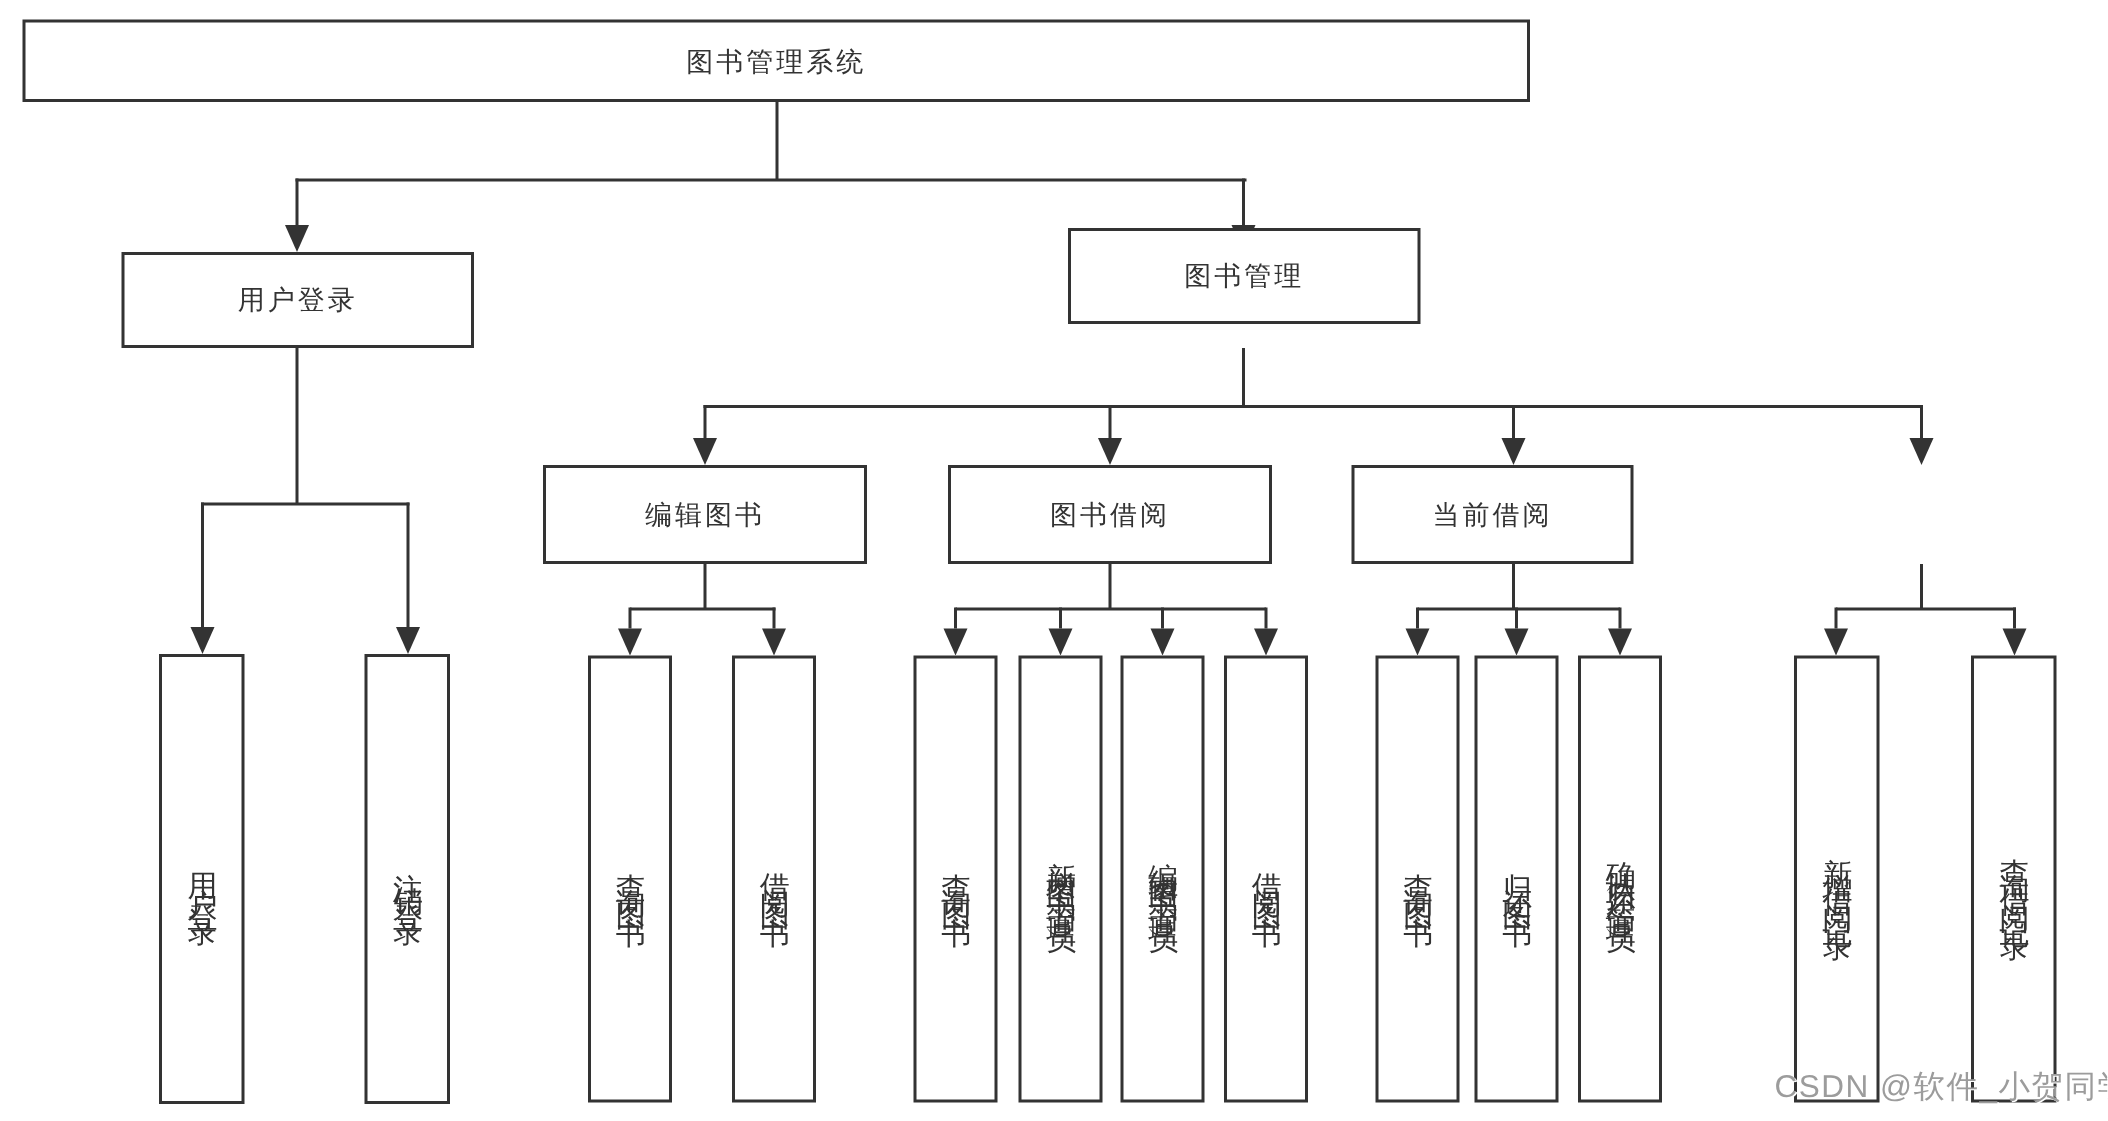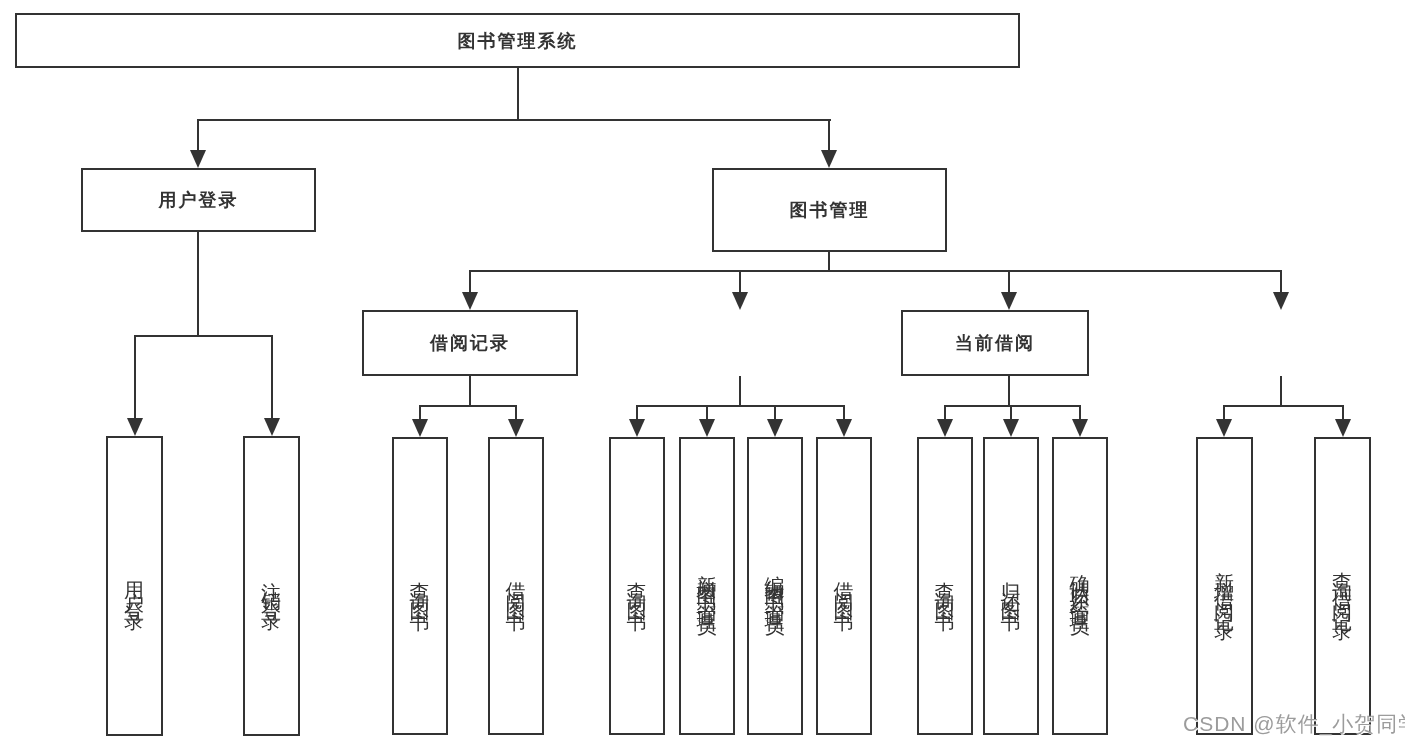--- a/index.html
+++ b/index.html
@@ -5,21 +5,21 @@
   html, body { margin:0; padding:0; background:#ffffff; }
   .canvas {
     position:relative; width:1405px; height:747px;
     background:#ffffff; font-family:"Liberation Sans", sans-serif;
     color:#333333; overflow:hidden;
   }
   .box {
     position:absolute; box-sizing:border-box;
     border:2px solid #333333; background:#ffffff;
     display:flex; align-items:center; justify-content:center;
-    font-size:18px; letter-spacing:2px; white-space:nowrap;font-weight:bold;
+    font-size:18px; letter-spacing:2px; white-space:nowrap;
   }
   .vbox {
     position:absolute; box-sizing:border-box;
     border:2px solid #333333; background:#ffffff;
     writing-mode:vertical-rl; text-orientation:mixed;
     display:flex; align-items:center; justify-content:center;
     font-size:20px; letter-spacing:10px; line-height:1.1;
   }
   .vbox.long { letter-spacing:6px; }
   .line { position:absolute; background:#333333; }
@@ -94,23 +94,24 @@
   <div class="line" style="left:1280px;top:376px;width:2px;height:30px"></div>
   <div class="line" style="left:1224px;top:405px;width:120px;height:2px"></div>
   <div class="line" style="left:1223px;top:405px;width:2px;height:14px"></div>
   <div class="line" style="left:1342px;top:405px;width:2px;height:14px"></div>
   <div class="arr" style="left:1216px;top:419px"></div>
   <div class="arr" style="left:1335px;top:419px"></div>
 
   <div class="box" style="left:15px;top:13px;width:1005px;height:55px">图书管理系统</div>
 
   <div class="box" style="left:81px;top:168px;width:235px;height:64px">用户登录</div>
-  <div class="box" style="left:712px;top:168px;width:235px;height:84px">图书管理</div>
+  <div class="box" style="left:712px;top:152px;width:235px;height:64px">图书管理</div>
 
-  <div class="box" style="left:362px;top:310px;width:216px;height:66px">借阅记录</div>
+  <div class="box" style="left:362px;top:310px;width:216px;height:66px">编辑图书</div>
+  <div class="box" style="left:632px;top:310px;width:216px;height:66px">图书借阅</div>
   <div class="box" style="left:901px;top:310px;width:188px;height:66px">当前借阅</div>
 
   <div class="vbox" style="left:106px;top:436px;width:57px;height:300px">用户登录</div>
   <div class="vbox" style="left:243px;top:436px;width:57px;height:300px">注销登录</div>
 
   <div class="vbox" style="left:392px;top:437px;width:56px;height:298px">查询图书</div>
   <div class="vbox" style="left:488px;top:437px;width:56px;height:298px">借阅图书</div>
 
   <div class="vbox" style="left:609px;top:437px;width:56px;height:298px">查询图书</div>
   <div class="vbox long" style="left:679px;top:437px;width:56px;height:298px">新增图书（管理员）</div>

